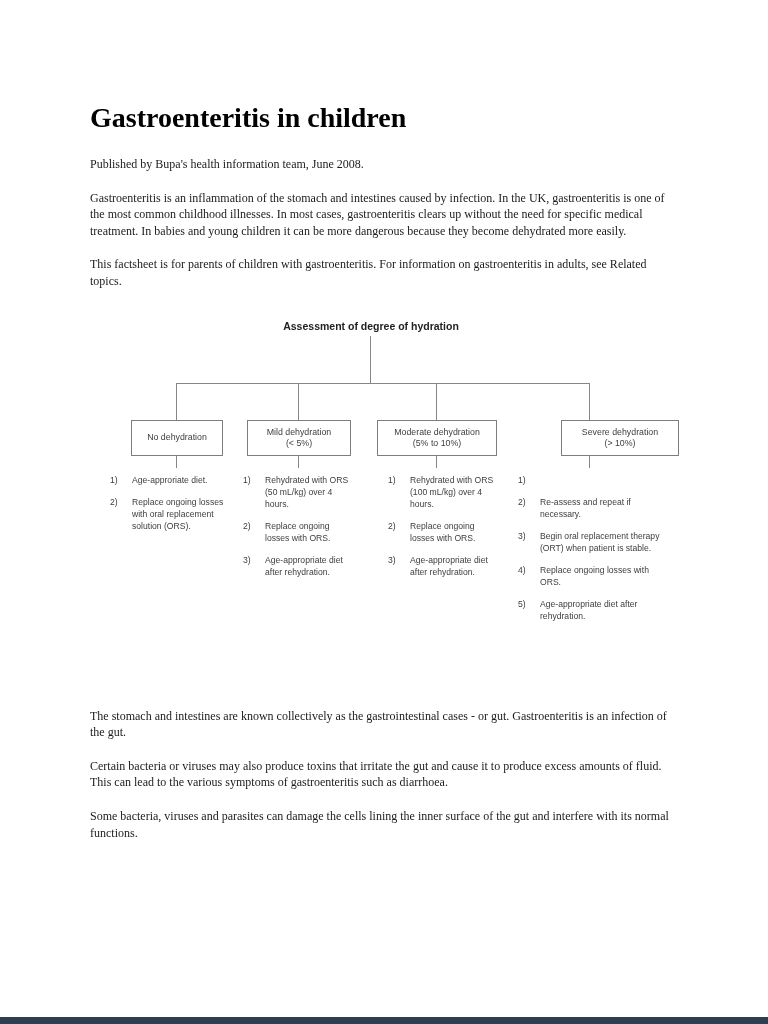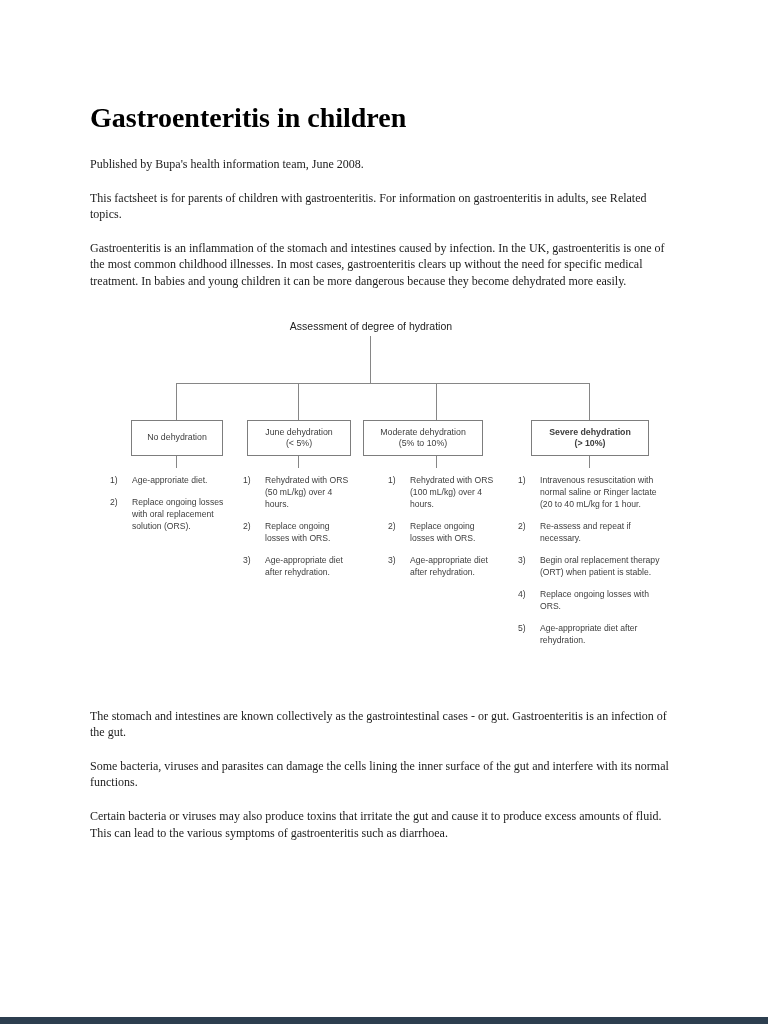--- a/index.html
+++ b/index.html
@@ -14,21 +14,21 @@
   }
   .para{font-size:12px;line-height:16.6px;margin:17px 0 0 0;}
   .para.first{margin-top:20px;}
   
   .diagram{
     position:relative;width:768px;height:372px;margin:26px 0 0 -90px;
     font-family:"Liberation Sans","DejaVu Sans",sans-serif;color:#3d3d3d;
   }
   .d-title{
     position:absolute;top:4px;left:0;width:742px;text-align:center;
-    font-size:10.5px;font-weight:normal;color:#222;
+    font-size:10.5px;font-weight:bold;color:#222;
   }
   .vline,.hline{position:absolute;background:#868686;}
   .vline{width:1px;}
   .hline{height:1px;}
   .dbox{
     position:absolute;top:104px;height:34px;border:1px solid #7d7d7d;background:#fff;
     display:flex;flex-direction:column;align-items:center;justify-content:center;
     font-size:8.8px;line-height:11px;text-align:center;color:#3d3d3d;
   }
   .dcol{position:absolute;top:158px;font-size:8.6px;line-height:12px;}
@@ -44,51 +44,51 @@
 </head>
 <body>
 
 <div class="page">
   <div class="content">
 
     <h1 class="doc-title">Gastroenteritis in children</h1>
 
     <p class="para first">Published by Bupa's health information team, June 2008.</p>
 
+    <p class="para">Gastroenteritis is an inflammation of the stomach and intestines caused by infection. In the UK, gastroenteritis is one of the most common childhood illnesses. In most cases, gastroenteritis clears up without the need for specific medical treatment. In babies and young children it can be more dangerous because they become dehydrated more easily.</p>
+
     <p class="para">This factsheet is for parents of children with gastroenteritis. For information on gastroenteritis in adults, see Related topics.</p>
-
-    <p class="para">Gastroenteritis is an inflammation of the stomach and intestines caused by infection. In the UK, gastroenteritis is one of the most common childhood illnesses. In most cases, gastroenteritis clears up without the need for specific medical treatment. In babies and young children it can be more dangerous because they become dehydrated more easily.</p>
 
     <div class="diagram">
       <div class="d-title">Assessment of degree of hydration</div>
 
       <div class="vline" style="left:370px;top:20px;height:47px;"></div>
       <div class="hline" style="left:176px;top:67px;width:413px;"></div>
       <div class="vline" style="left:176px;top:67px;height:37px;"></div>
       <div class="vline" style="left:298px;top:67px;height:37px;"></div>
       <div class="vline" style="left:436px;top:67px;height:37px;"></div>
       <div class="vline" style="left:589px;top:67px;height:37px;"></div>
       <div class="vline" style="left:176px;top:138px;height:14px;"></div>
       <div class="vline" style="left:298px;top:138px;height:14px;"></div>
       <div class="vline" style="left:436px;top:138px;height:14px;"></div>
       <div class="vline" style="left:589px;top:138px;height:14px;"></div>
 
       <div class="dbox" style="left:131px;width:90px;">
         <div>No dehydration</div>
         <div></div>
       </div>
       <div class="dbox" style="left:247px;width:102px;">
-        <div>June dehydration</div>
+        <div>Mild dehydration</div>
         <div>(&lt; 5%)</div>
       </div>
-      <div class="dbox" style="left:363px;width:118px;">
+      <div class="dbox" style="left:377px;width:118px;">
         <div>Moderate dehydration</div>
         <div>(5% to 10%)</div>
       </div>
-      <div class="dbox" style="left:531px;width:116px;font-weight:bold;">
+      <div class="dbox" style="left:561px;width:116px;">
         <div>Severe dehydration</div>
         <div>(&gt; 10%)</div>
       </div>
 
       <div class="dcol" style="left:110px;width:120px;">
         <div class="ditem">
           <span class="dnum">1)</span>
           <span class="dtext">Age-approriate diet.</span>
         </div>
         <div class="ditem">
@@ -123,21 +123,20 @@
         </div>
         <div class="ditem">
           <span class="dnum">3)</span>
           <span class="dtext">Age-appropriate diet after rehydration.</span>
         </div>
       </div>
 
       <div class="dcol" style="left:518px;width:142px;">
         <div class="ditem">
           <span class="dnum">1)</span>
-          <span class="dtext">Intravenous resuscitation with normal saline or Ringer lactate (20 to 40 mL/kg for 1 hour.</span>
         </div>
         <div class="ditem">
           <span class="dnum">2)</span>
           <span class="dtext">Re-assess and repeat if necessary.</span>
         </div>
         <div class="ditem">
           <span class="dnum">3)</span>
           <span class="dtext">Begin oral replacement therapy (ORT) when patient is stable.</span>
         </div>
         <div class="ditem">
@@ -147,20 +146,20 @@
         <div class="ditem">
           <span class="dnum">5)</span>
           <span class="dtext">Age-appropriate diet after rehydration.</span>
         </div>
       </div>
     </div>
 
 
     <p class="para" style="margin-top:20px;">The stomach and intestines are known collectively as the gastrointestinal cases - or gut. Gastroenteritis is an infection of the gut.</p>
 
+    <p class="para">Certain bacteria or viruses may also produce toxins that irritate the gut and cause it to produce excess amounts of fluid. This can lead to the various symptoms of gastroenteritis such as diarrhoea.</p>
+
     <p class="para">Some bacteria, viruses and parasites can damage the cells lining the inner surface of the gut and interfere with its normal functions.</p>
-
-    <p class="para">Certain bacteria or viruses may also produce toxins that irritate the gut and cause it to produce excess amounts of fluid. This can lead to the various symptoms of gastroenteritis such as diarrhoea.</p>
 
   </div>
 
   <div class="footer-strip"></div>
 </div>
 
 </body></html>

